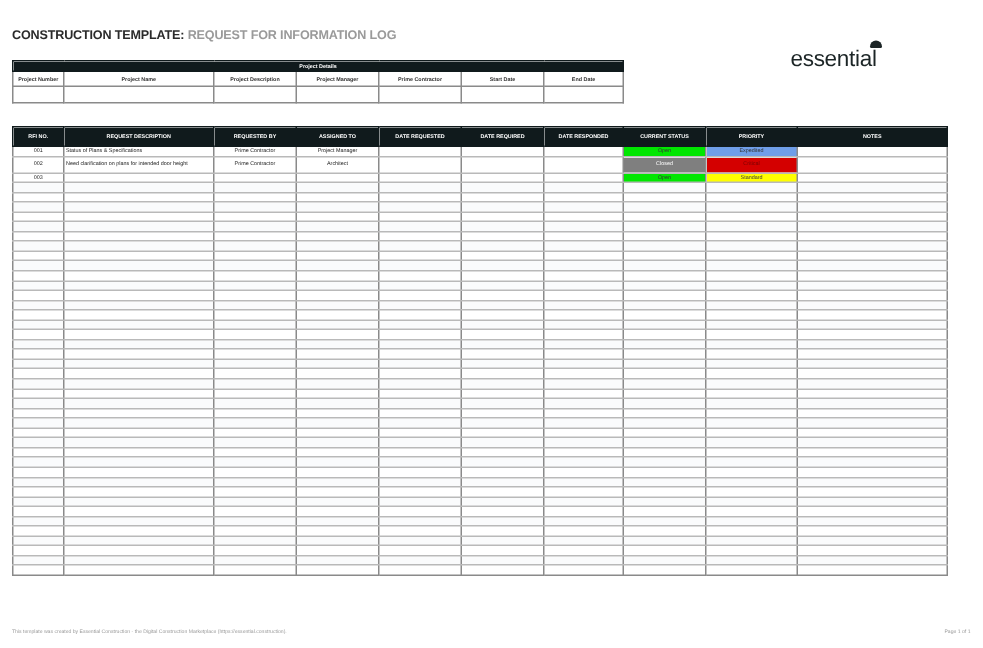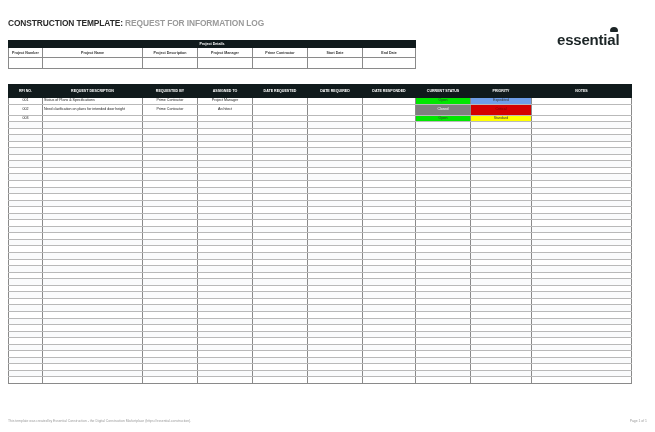--- a/index.html
+++ b/index.html
@@ -3,21 +3,21 @@
 <meta charset="utf-8">
 <style>
   * { box-sizing: border-box; margin: 0; padding: 0; }
   html, body { width: 655px; height: 432px; background: #ffffff; overflow: hidden; }
   body { position: relative; font-family: "Liberation Sans", sans-serif; color: #222; }
 
   .title { position: absolute; left: 8px; top: 18px; font-size: 8.4px; font-weight: bold; letter-spacing: -0.1px; white-space: nowrap; }
   .title .t1 { color: #2b2b2b; }
   .title .t2 { color: #9a9a9a; font-weight: bold; }
 
-  .logo { position: absolute; left: 557px; top: 31px; font-size: 15px; font-weight: bold; color: #1c2526; letter-spacing: -0.2px; }
+  .logo { position: absolute; left: 527px; top: 31px; font-size: 15px; font-weight: normal; color: #1c2526; letter-spacing: -0.2px; }
   .logo .hat { position: absolute; left: 53px; top: -4px; width: 8px; height: 5px; background: #1c2526; border-radius: 4px 4px 1px 1px; }
 
   table { border-collapse: collapse; table-layout: fixed; position: absolute; }
   td, th { border: 1px solid #8a8a8a; font-size: 3.6px; text-align: center; vertical-align: middle; overflow: hidden; white-space: nowrap; font-weight: normal; }
 
   #details { left: 8px; top: 40px; width: 407px; }
   #details .hdr th { background: #101a1c; color: #fff; height: 7px; font-weight: bold; border-color: #101a1c; }
   #details .cols td { height: 10px; font-weight: bold; color: #333; background: #fff; }
   #details .vals td { height: 11px; }
 

